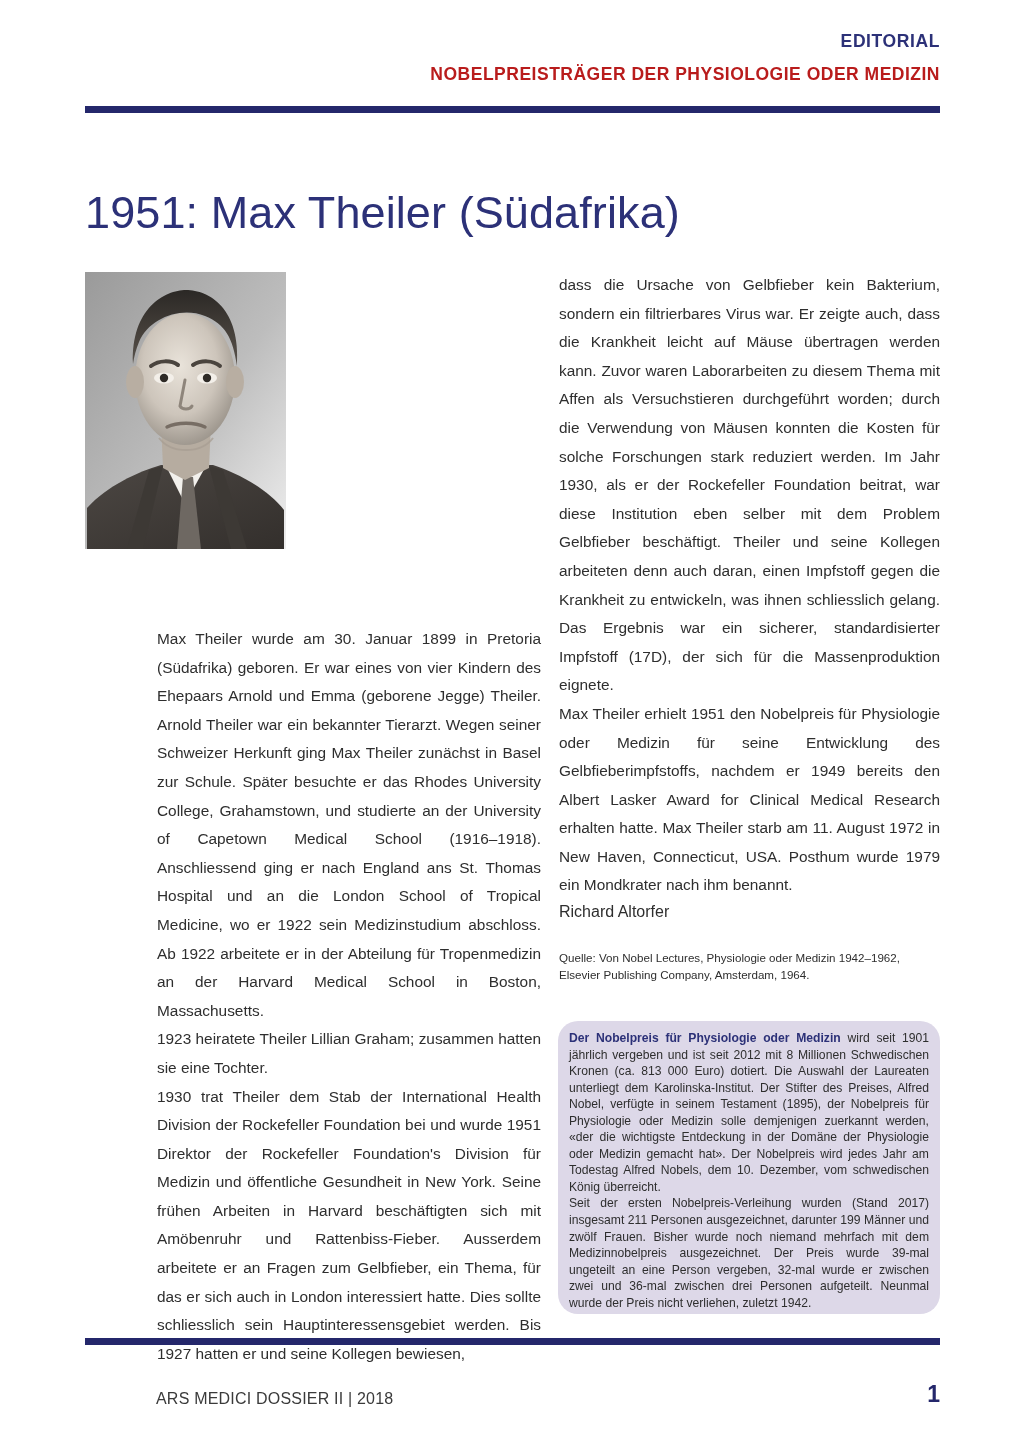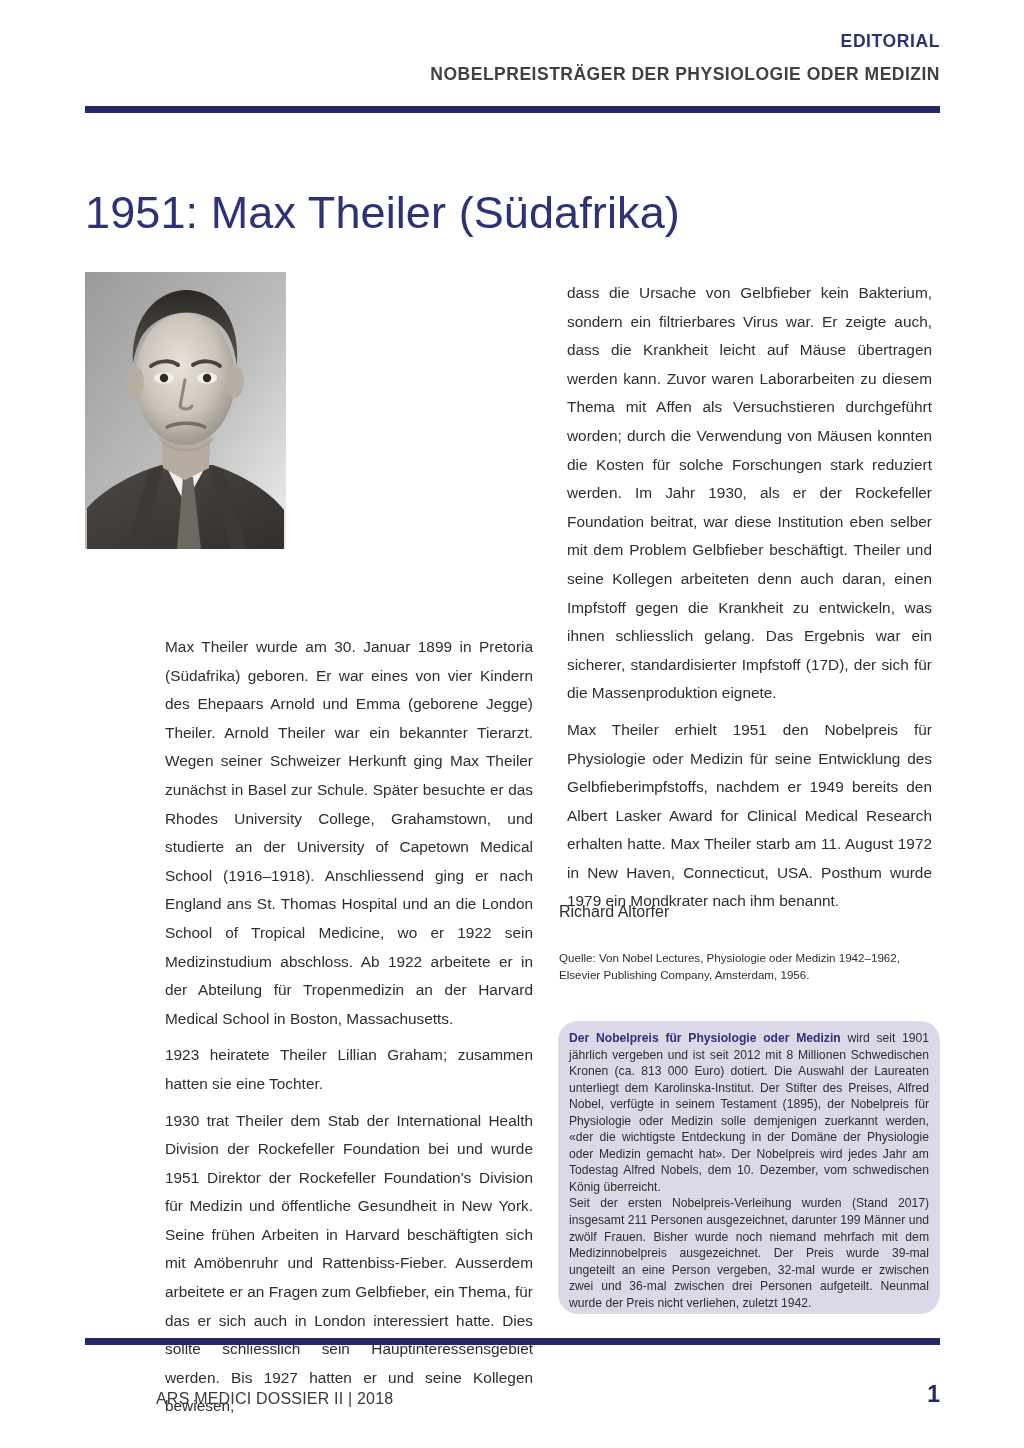--- a/index.html
+++ b/index.html
@@ -35,21 +35,21 @@
     color: #2c3178;
   }
   .hdr-section {
     position: absolute;
     left: 85px; top: 64px;
     width: 855px;
     text-align: right;
     font-size: 17.5px;
     letter-spacing: 0.5px;
     font-weight: 600;
-    color: #404040;
+    color: #b91c1c;
   }
   .rule-top {
     position: absolute;
     left: 85px; top: 106px;
     width: 855px; height: 7px;
     background: #24276b;
   }
   .rule-bottom {
     position: absolute;
     left: 85px; top: 1338px;
@@ -86,21 +86,21 @@
 
   
   .col {
     position: absolute;
     font-size: 15.4px;
     line-height: 28.6px;
     color: #2e2e2e;
     text-align: justify;
     text-justify: inter-word;
   }
-  .col p { margin: 8px; }
+  .col p { margin: 0; }
   .col-left {
     left: 157px; top: 625px;
     width: 384px;
   }
   .col-right {
     left: 559px; top: 271px;
     width: 381px;
   }
 
   .byline {
@@ -230,21 +230,21 @@
   </div>
 
   <div class="col col-right">
 
   <p>dass die Ursache von Gelbfieber kein Bakterium, sondern ein filtrierbares Virus war. Er zeigte auch, dass die Krankheit leicht auf Mäuse übertragen werden kann. Zuvor waren Laborarbeiten zu diesem Thema mit Affen als Versuchstieren durchgeführt worden; durch die Verwendung von Mäusen konnten die Kosten für solche Forschungen stark reduziert werden. Im Jahr 1930, als er der Rockefeller Foundation beitrat, war diese Institution eben selber mit dem Problem Gelbfieber beschäftigt. Theiler und seine Kollegen arbeiteten denn auch daran, einen Impfstoff gegen die Krankheit zu entwickeln, was ihnen schliesslich gelang. Das Ergebnis war ein sicherer, standardisierter Impfstoff (17D), der sich für die Massenproduktion eignete.</p>
       <p>Max Theiler erhielt 1951 den Nobelpreis für Physiologie oder Medizin für seine Entwicklung des Gelbfieberimpfstoffs, nachdem er 1949 bereits den Albert Lasker Award for Clinical Medical Research erhalten hatte. Max Theiler starb am 11. August 1972 in New Haven, Connecticut, USA. Posthum wurde 1979 ein Mondkrater nach ihm benannt.</p>
     </div>
 
   <div class="byline">Richard Altorfer</div>
 
-  <div class="source">Quelle: Von Nobel Lectures, Physiologie oder Medizin 1942–1962, Elsevier Publishing Company, Amsterdam, 1956.</div>
+  <div class="source">Quelle: Von Nobel Lectures, Physiologie oder Medizin 1942–1962, Elsevier Publishing Company, Amsterdam, 1964.</div>
 
   <div class="infobox">
     <p class="infobox-text"><b>Der Nobelpreis für Physiologie oder Medizin</b><span> wird seit 1901 jährlich vergeben und ist seit 2012 mit 8 Millionen Schwedischen Kronen (ca. 813 000 Euro) dotiert. Die Auswahl der Laureaten unterliegt dem Karolinska-Institut. Der Stifter des Preises, Alfred Nobel, verfügte in seinem Testament (1895), der Nobelpreis für Physiologie oder Medizin solle demjenigen zuerkannt werden, «der die wichtigste Entdeckung in der Domäne der Physiologie oder Medizin gemacht hat». Der Nobelpreis wird jedes Jahr am Todestag Alfred Nobels, dem 10. Dezember, vom schwedischen König überreicht.</span><br><span>Seit der ersten Nobelpreis-Verleihung wurden (Stand 2017) insgesamt 211 Personen ausgezeichnet, darunter 199 Männer und zwölf Frauen. Bisher wurde noch niemand mehrfach mit dem Medizinnobelpreis ausgezeichnet. Der Preis wurde 39-mal ungeteilt an eine Person vergeben, 32-mal wurde er zwischen zwei und 36-mal zwischen drei Personen aufgeteilt. Neunmal wurde der Preis nicht verliehen, zuletzt 1942.</span></p>
   </div>
 
   <div class="col col-left">
 
   <p>Max Theiler wurde am 30. Januar 1899 in Pretoria (Südafrika) geboren. Er war eines von vier Kindern des Ehepaars Arnold und Emma (geborene Jegge) Theiler. Arnold Theiler war ein bekannter Tierarzt. Wegen seiner Schweizer Herkunft ging Max Theiler zunächst in Basel zur Schule. Später besuchte er das Rhodes University College, Grahamstown, und studierte an der University of Capetown Medical School (1916–1918). Anschliessend ging er nach England ans St. Thomas Hospital und an die London School of Tropical Medicine, wo er 1922 sein Medizinstudium abschloss. Ab 1922 arbeitete er in der Abteilung für Tropenmedizin an der Harvard Medical School in Boston, Massachusetts.</p>
       <p>1923 heiratete Theiler Lillian Graham; zusammen hatten sie eine Tochter.</p>
       <p>1930 trat Theiler dem Stab der International Health Division der Rockefeller Foundation bei und wurde 1951 Direktor der Rockefeller Foundation's Division für Medizin und öffentliche Gesundheit in New York. Seine frühen Arbeiten in Harvard beschäftigten sich mit Amöbenruhr und Rattenbiss-Fieber. Ausserdem arbeitete er an Fragen zum Gelbfieber, ein Thema, für das er sich auch in London interessiert hatte. Dies sollte schliesslich sein Hauptinteressensgebiet werden. Bis 1927 hatten er und seine Kollegen bewiesen,</p>

